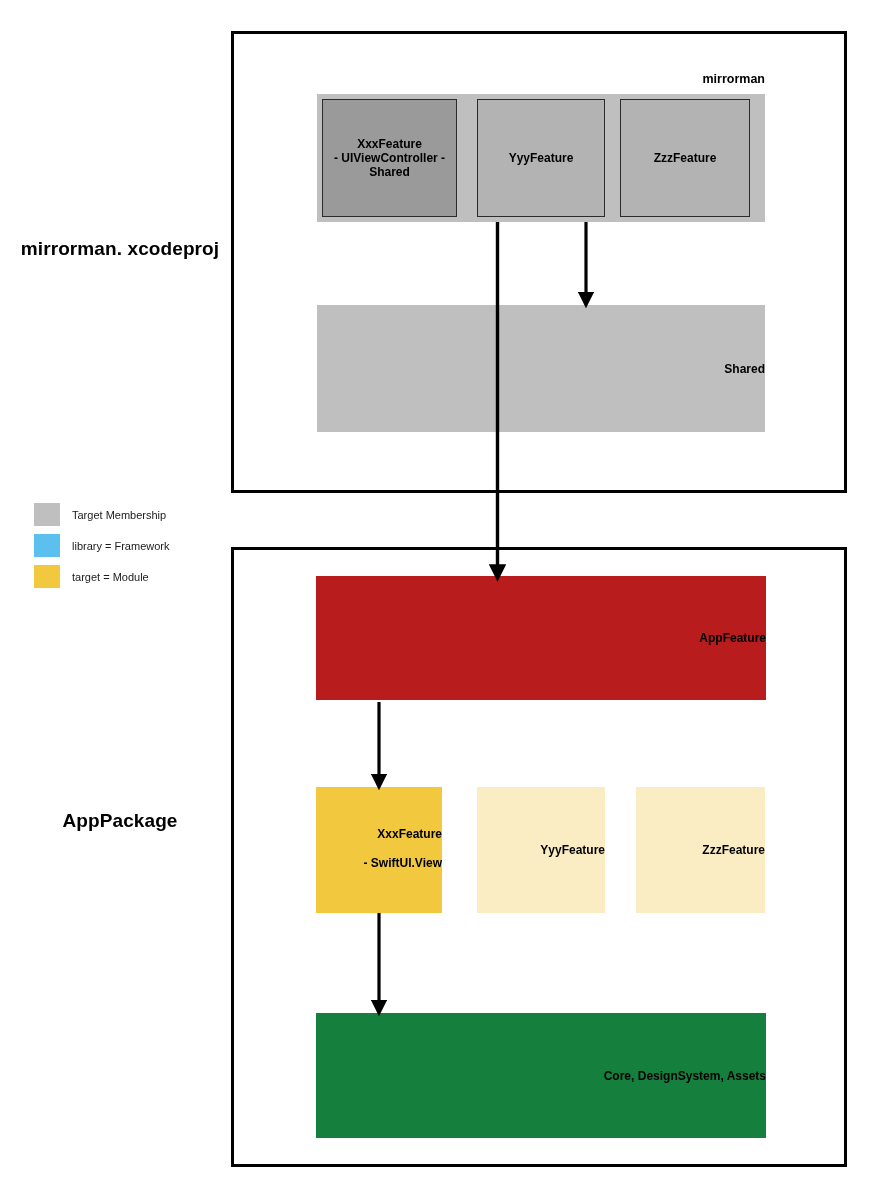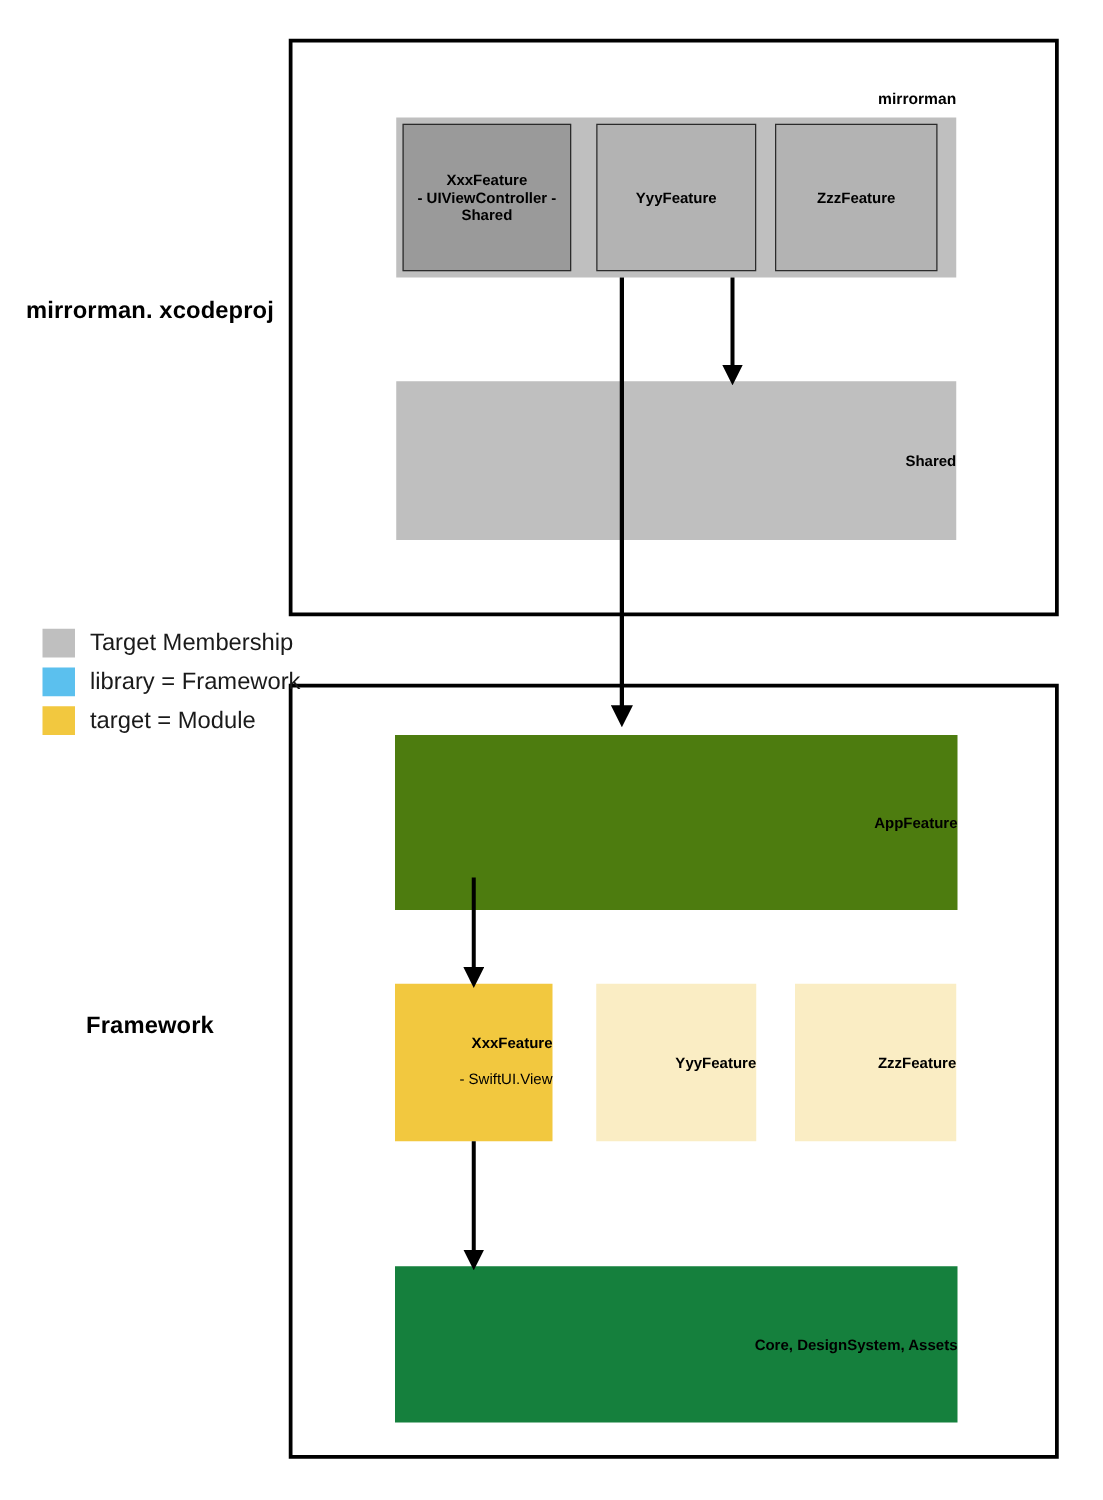--- a/index.html
+++ b/index.html
@@ -54,40 +54,40 @@
     align-items: center;
     height: 31px;
   }
   .legend-swatch {
     width: 26px;
     height: 23px;
     flex: 0 0 auto;
   }
   .legend-text {
     margin-left: 12px;
-    font-size: 19px;
+    font-size: 11px;
     color: #1a1a1a;
     white-space: nowrap;
   }
 
   
   .block {
     position: absolute;
     box-sizing: border-box;
     display: flex;
     flex-direction: column;
     align-items: flex-end;
     justify-content: center;
     font-size: 12px;
     font-weight: bold;
     color: #000000;
     text-align: center;
   }
   .block .sub {
-    font-weight: normal;
+    font-weight: bold;
     font-size: 12px;
     margin-top: 14px;
     text-align: left;
     line-height: 1.45;
     white-space: pre-line;
   }
 
   
   #target-membership-wrapper {
     position: absolute;
@@ -121,21 +121,21 @@
     top: 72px;
     width: 448px;
     text-align: right;
     font-size: 12.5px;
     font-weight: bold;
     color: #000000;
   }
 
   #shared-block   { left: 317px; top: 305px; width: 448px; height: 127px; background: #bfbfbf; }
 
-  #appfeature-block { left: 316px; top: 588px; width: 450px; height: 140px; background: #4d7c0f; }
+  #appfeature-block { left: 316px; top: 576px; width: 450px; height: 124px; background: #b91c1c; }
 
   #mod-xxx { left: 316px; top: 787px; width: 126px; height: 126px; background: #f2c83f; }
   #mod-yyy { left: 477px; top: 787px; width: 128px; height: 126px; background: #faedc4; }
   #mod-zzz { left: 636px; top: 787px; width: 129px; height: 126px; background: #faedc4; }
 
   #core-block { left: 316px; top: 1013px; width: 450px; height: 125px; background: #15803d; }
 
   
   #arrow-layer {
     position: absolute;
@@ -147,21 +147,21 @@
   }
 </style>
 </head>
 <body>
 
 <div id="canvas">
 
   <div class="side-label" id="project-side-label">mirrorman.
 xcodeproj</div>
 
-  <div class="side-label" id="package-side-label">Framework</div>
+  <div class="side-label" id="package-side-label">AppPackage</div>
 
   <div class="container-box" id="project-container"></div>
 
   <div id="mirrorman-title">mirrorman</div>
 
   <div id="target-membership-wrapper"></div>
 
   <div class="tm-feature" id="tm-xxx">
     <span>XxxFeature</span>
     <span class="sub">- UIViewController

